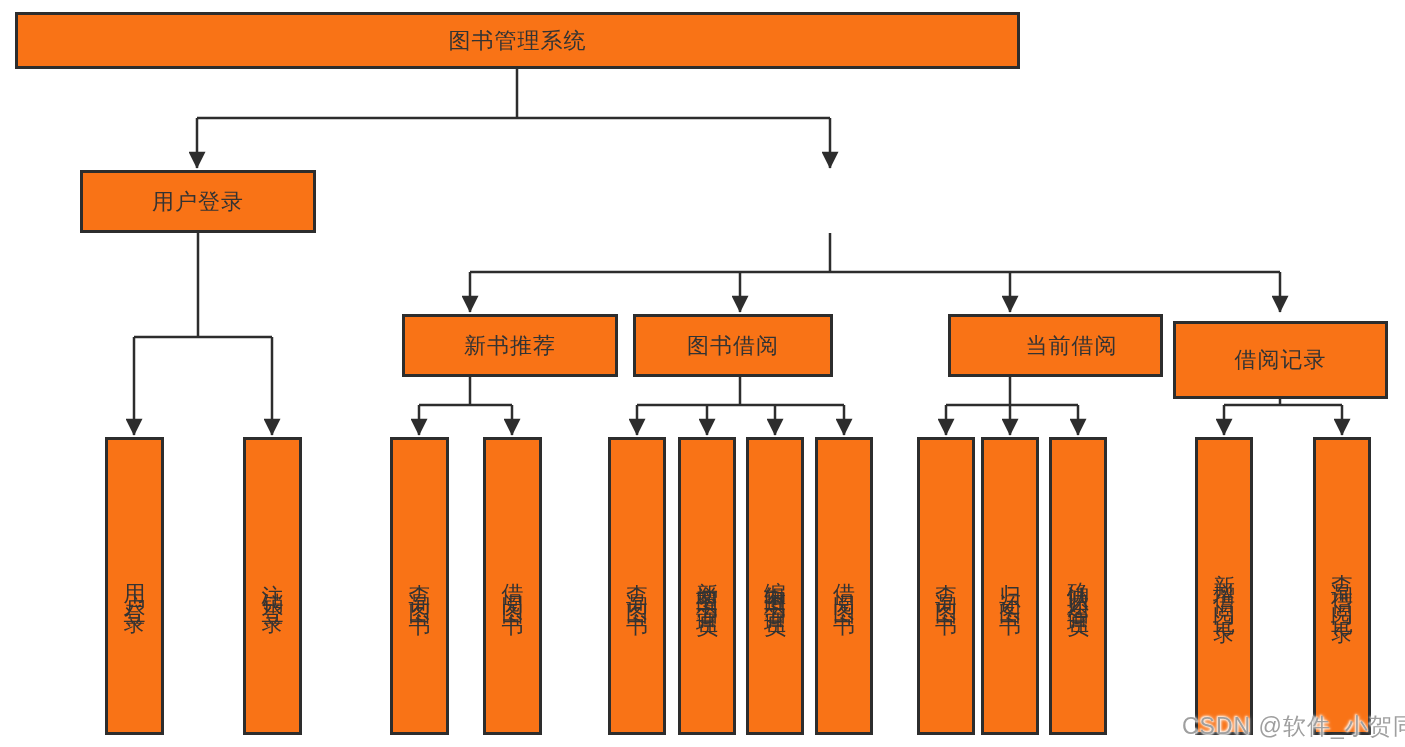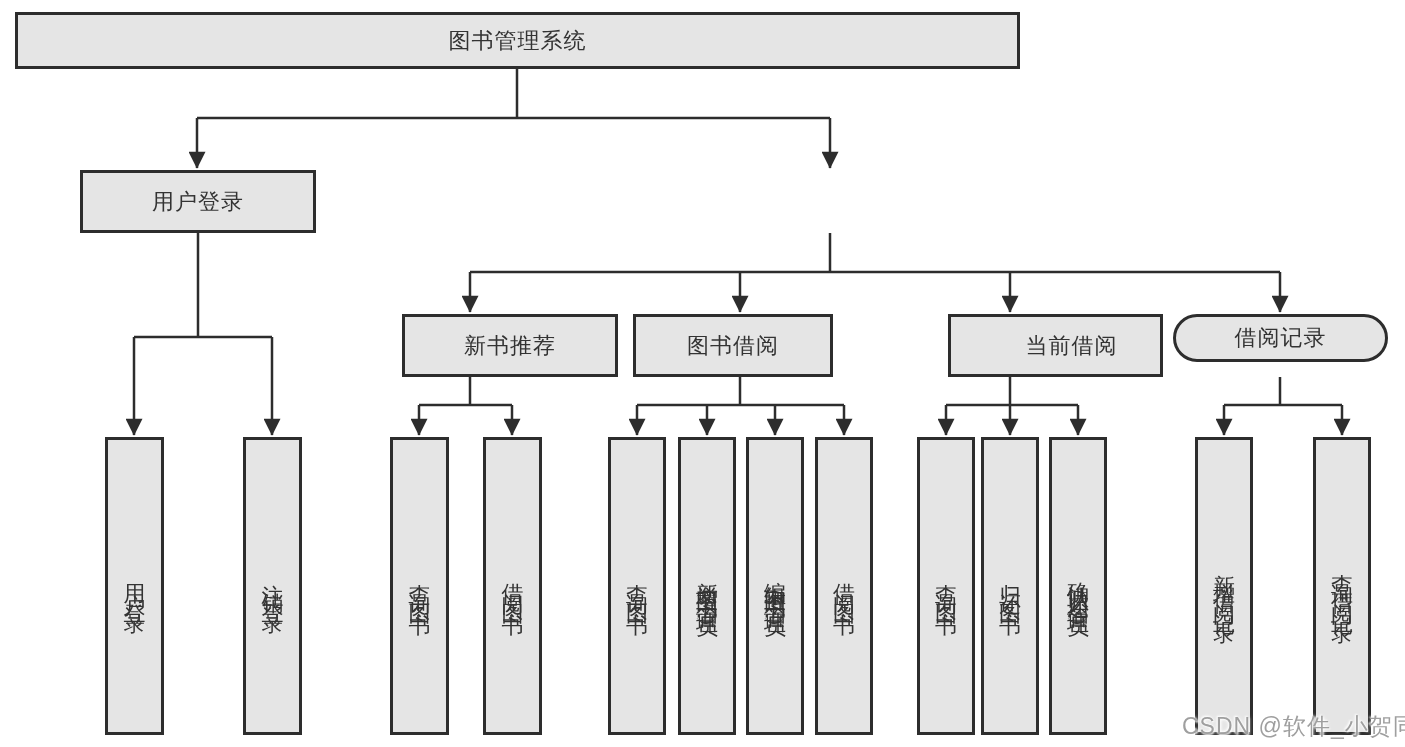--- a/index.html
+++ b/index.html
@@ -11,21 +11,21 @@
   .canvas{
     position:relative;
     width:1405px;height:747px;
     background:#ffffff;
     overflow:hidden;
   }
   .wires{position:absolute;left:0;top:0;z-index:0;}
   .wires path{stroke:var(--line);stroke-width:2.5;fill:none;}
   .box{
     position:absolute;box-sizing:border-box;z-index:1;
-    background:#e5e5e5;border:3px solid var(--line);
+    background:#f97316;border:3px solid var(--line);
     display:flex;align-items:center;justify-content:center;
     color:var(--text);font-size:22px;letter-spacing:1px;
     white-space:nowrap;
   }
   .vbox{
     writing-mode:vertical-rl;
     text-orientation:mixed;
     letter-spacing:10px;
     font-size:22px;
   }
@@ -99,21 +99,21 @@
     </g>
   </svg>
 
   <div class="box" style="left:15px;top:12px;width:1005px;height:57px;">图书管理系统</div>
 
   <div class="box" style="left:80px;top:170px;width:236px;height:63px;">用户登录</div>
 
   <div class="box" style="left:362px;top:314px;width:216px;height:63px;margin-left:40px;">新书推荐</div>
   <div class="box" style="left:633px;top:314px;width:200px;height:63px;">图书借阅</div>
   <div class="box" style="left:948px;top:314px;width:215px;height:63px;padding-left:32px;">当前借阅</div>
-  <div class="box" style="left:1173px;top:314px;width:215px;height:48px;border-radius:30px;">借阅记录</div>
+  <div class="box" style="left:1173px;top:321px;width:215px;height:78px;">借阅记录</div>
 
   <div class="box vbox" style="left:105px;top:437px;width:59px;height:298px;">用户登录</div>
   <div class="box vbox" style="left:243px;top:437px;width:59px;height:298px;">注销登录</div>
 
   <div class="box vbox" style="left:390px;top:437px;width:59px;height:298px;">查询图书</div>
   <div class="box vbox" style="left:483px;top:437px;width:59px;height:298px;">借阅图书</div>
 
   <div class="box vbox" style="left:608px;top:437px;width:58px;height:298px;">查询图书</div>
   <div class="box vbox ls-tight" style="left:678px;top:437px;width:58px;height:298px;">新增图书（管理员）</div>
   <div class="box vbox ls-tight" style="left:746px;top:437px;width:58px;height:298px;">编辑图书（管理员）</div>

